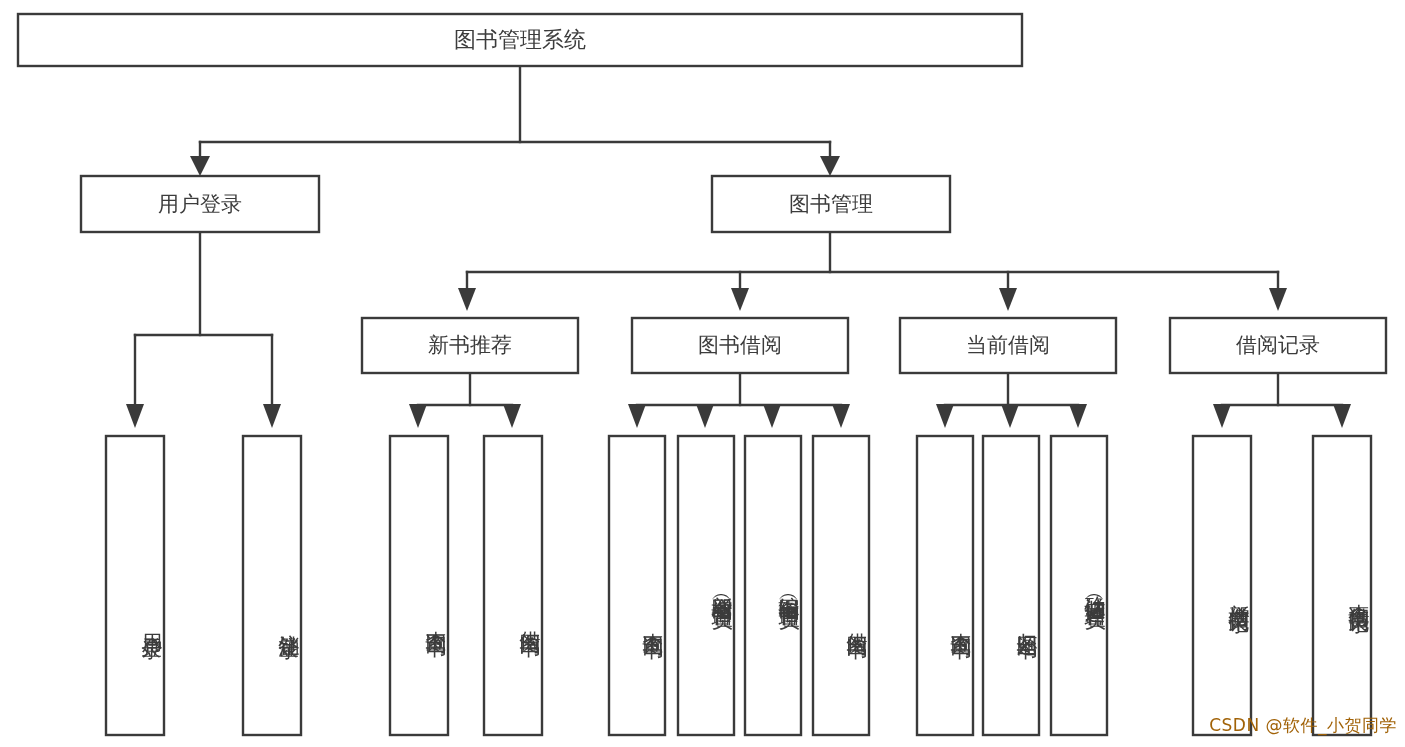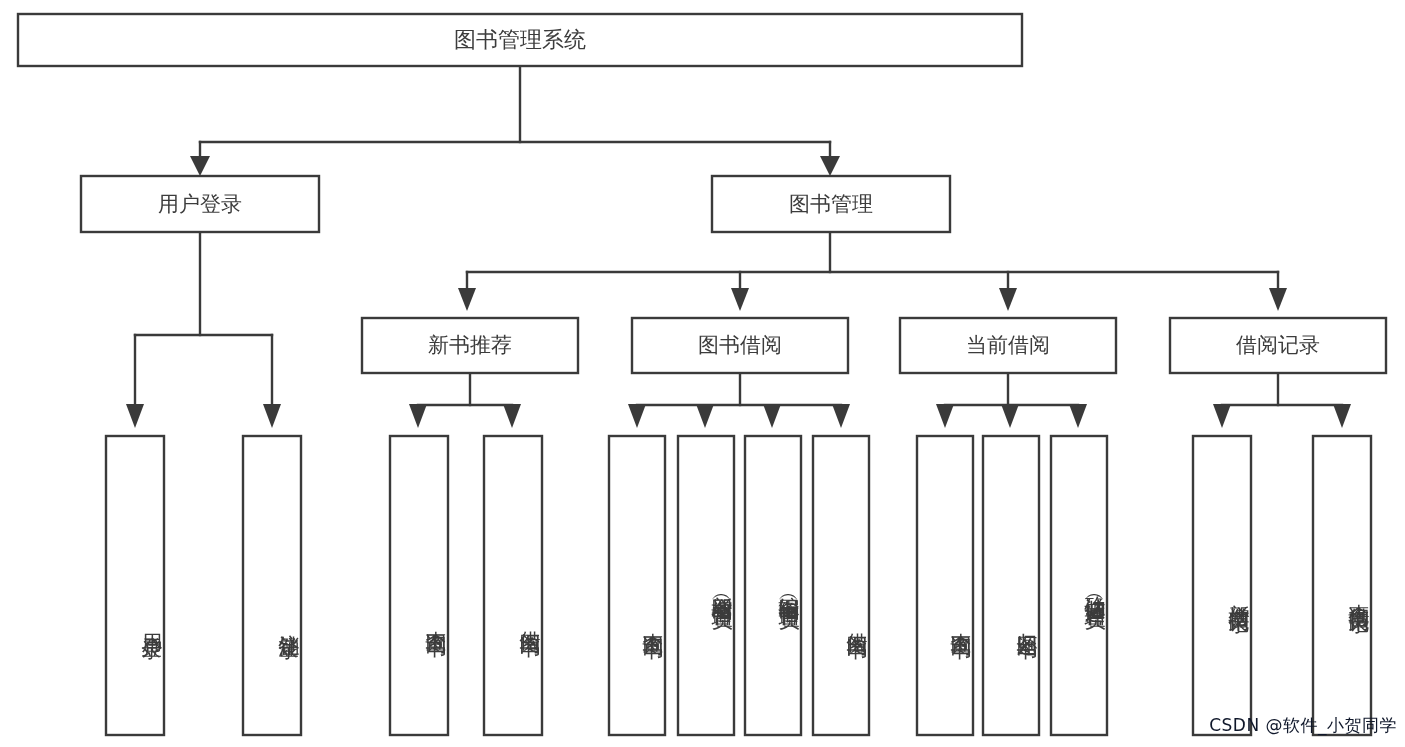--- a/index.html
+++ b/index.html
@@ -68,21 +68,21 @@
     font-size: 21px;
     line-height: 1.18;
     letter-spacing: 2px;
     white-space: nowrap;
     pointer-events: none;
   }
   #watermark {
     position: absolute;
     right: 8px;
     bottom: 4px;
-    color: #0f172a;
+    color: #a16207;
     font-family: "DejaVu Sans", "Liberation Sans", sans-serif;
     font-size: 17px;
     letter-spacing: 0.5px;
     white-space: nowrap;
   }
 </style>
 </head>
 <body>
 
 <div id="diagram-root">

